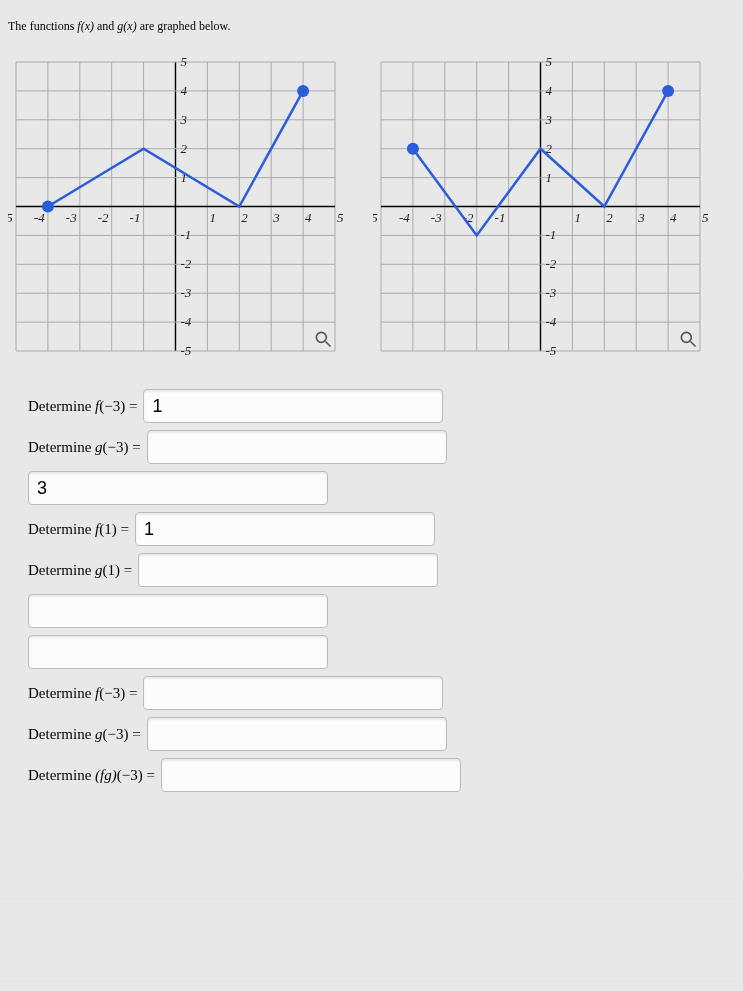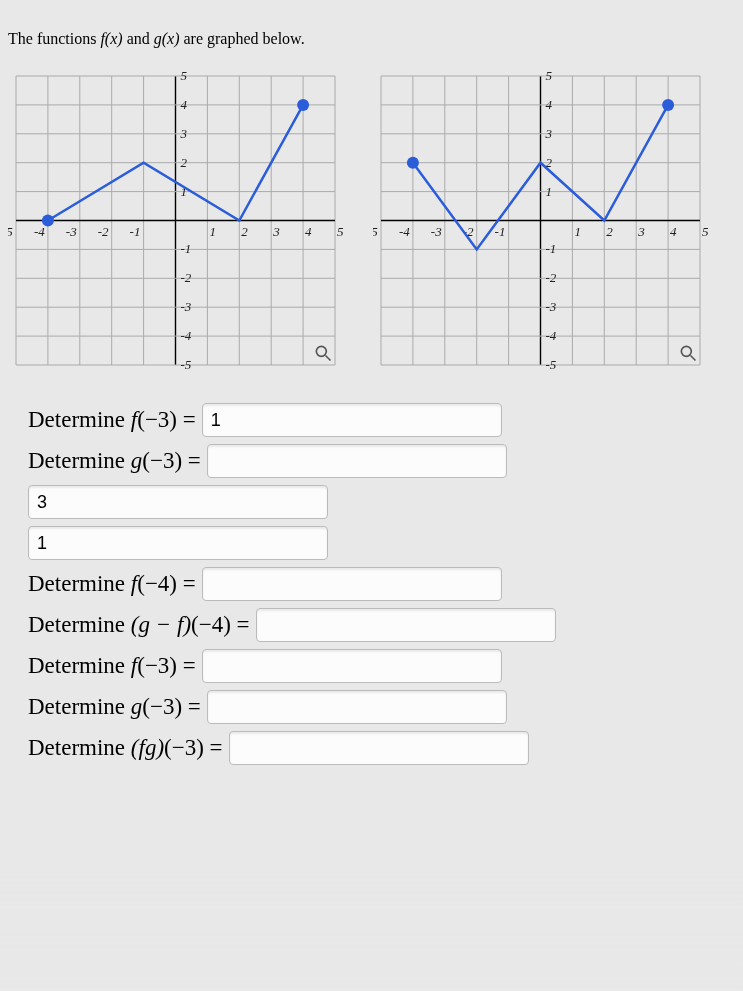--- a/index.html
+++ b/index.html
@@ -4,22 +4,22 @@
 <style>
   body {
     font-family: 'Times New Roman', serif;
     background: #e8e8e8;
     margin: 0;
     padding: 14px 8px;
     width: 743px;
     box-sizing: border-box;
   }
   .page-title {
-    font-size: 16px;
-    margin: 16px 0 20px 0;
+    font-size: 12px;
+    margin: 5px 0 20px 0;
   }
   .page-title .fn { font-style: italic; }
   .charts {
     display: flex;
     gap: 30px;
     margin-bottom: 30px;
   }
   .chart {
     position: relative;
     width: 335px;
@@ -31,21 +31,21 @@
   .plot { stroke: #2b5ddb; stroke-width: 2.5; fill:none; }
   .dot { fill:#2b5ddb; }
   .mag { width:20px; height:20px; position:absolute; bottom:10px; right:10px; }
   .questions { padding: 0 20px 20px 20px; }
   .qrow {
     display:flex;
     align-items:center;
     margin: 7px 0;
   }
   .qrow .lbl {
-    font-size: 23px;
+    font-size: 15px;
     white-space: nowrap;
     margin-right: 6px;
   }
   .qrow .lbl .fn { font-style: italic; }
   .ans {
     height: 34px;
     border: 1px solid #bbb;
     border-radius: 4px;
     background: #fcfcfc;
     box-shadow: inset 0 2px 2px rgba(0,0,0,0.08);
@@ -193,28 +193,31 @@
       <input type="text" class="ans" value="1" style="width: 300px;">
     </div>
     <div class="qrow">
       <span class="lbl">Determine <span class="fn">g</span>(−3) = </span>
       <input type="text" class="ans cursor-mark" style="width: 300px; caret-color: rgb(51, 51, 51);">
     </div>
     <div class="qrow">
       <input type="text" class="ans" value="3" style="width: 300px;">
     </div>
     <div class="qrow">
+      <span class="lbl">Determine <span class="fn">f</span>(1) = </span>
       <input type="text" class="ans" value="1" style="width: 300px;">
     </div>
     <div class="qrow">
-      <span class="lbl">Determine <span class="fn">f</span>(−4) = </span>
-      <input type="text" class="ans" style="width: 300px;">
-    </div>
-    <div class="qrow">
-      <span class="lbl">Determine <span class="fn">(g − f)</span>(−4) = </span>
+      <span class="lbl">Determine <span class="fn">g</span>(1) = </span>
+      <input type="text" class="ans" style="width: 300px;">
+    </div>
+    <div class="qrow">
+      <input type="text" class="ans" style="width: 300px;">
+    </div>
+    <div class="qrow">
       <input type="text" class="ans" style="width: 300px;">
     </div>
     <div class="qrow">
       <span class="lbl">Determine <span class="fn">f</span>(−3) = </span>
       <input type="text" class="ans" style="width: 300px;">
     </div>
     <div class="qrow">
       <span class="lbl">Determine <span class="fn">g</span>(−3) = </span>
       <input type="text" class="ans" style="width: 300px;">
     </div>

